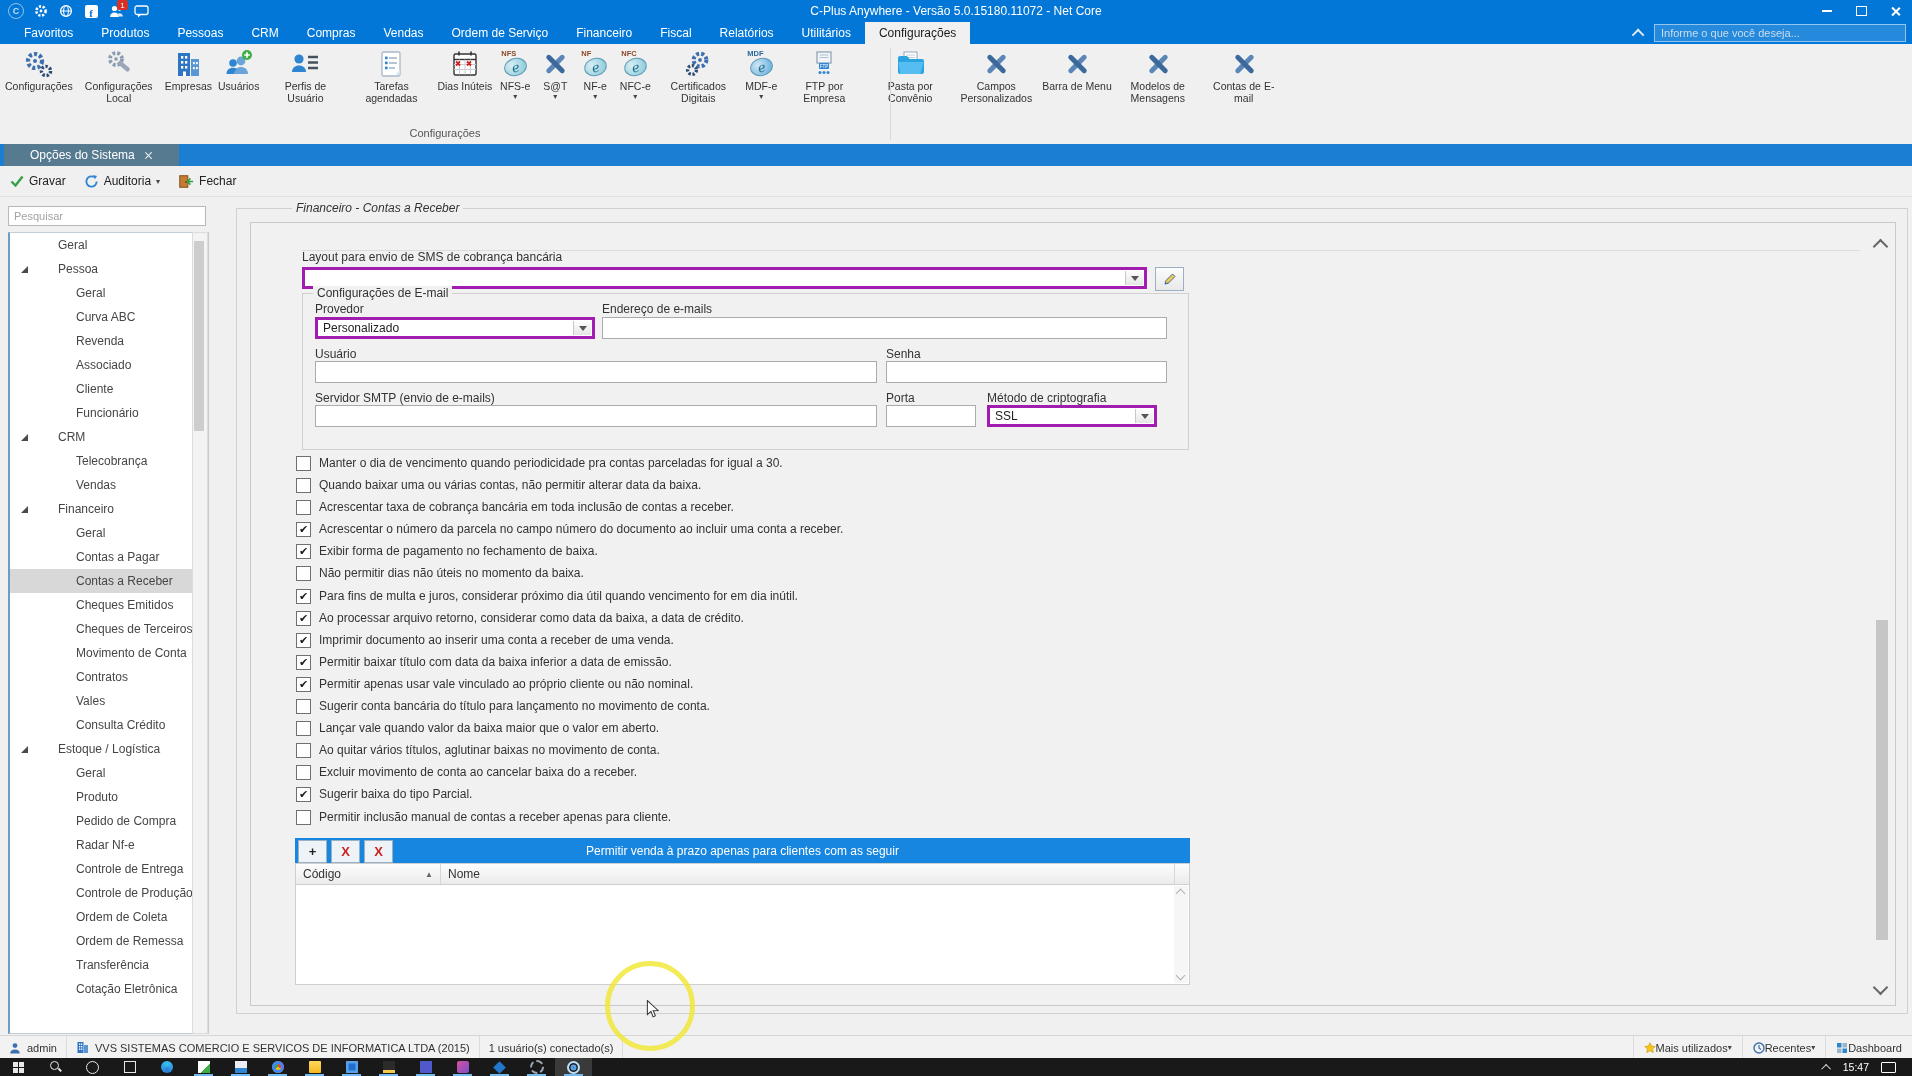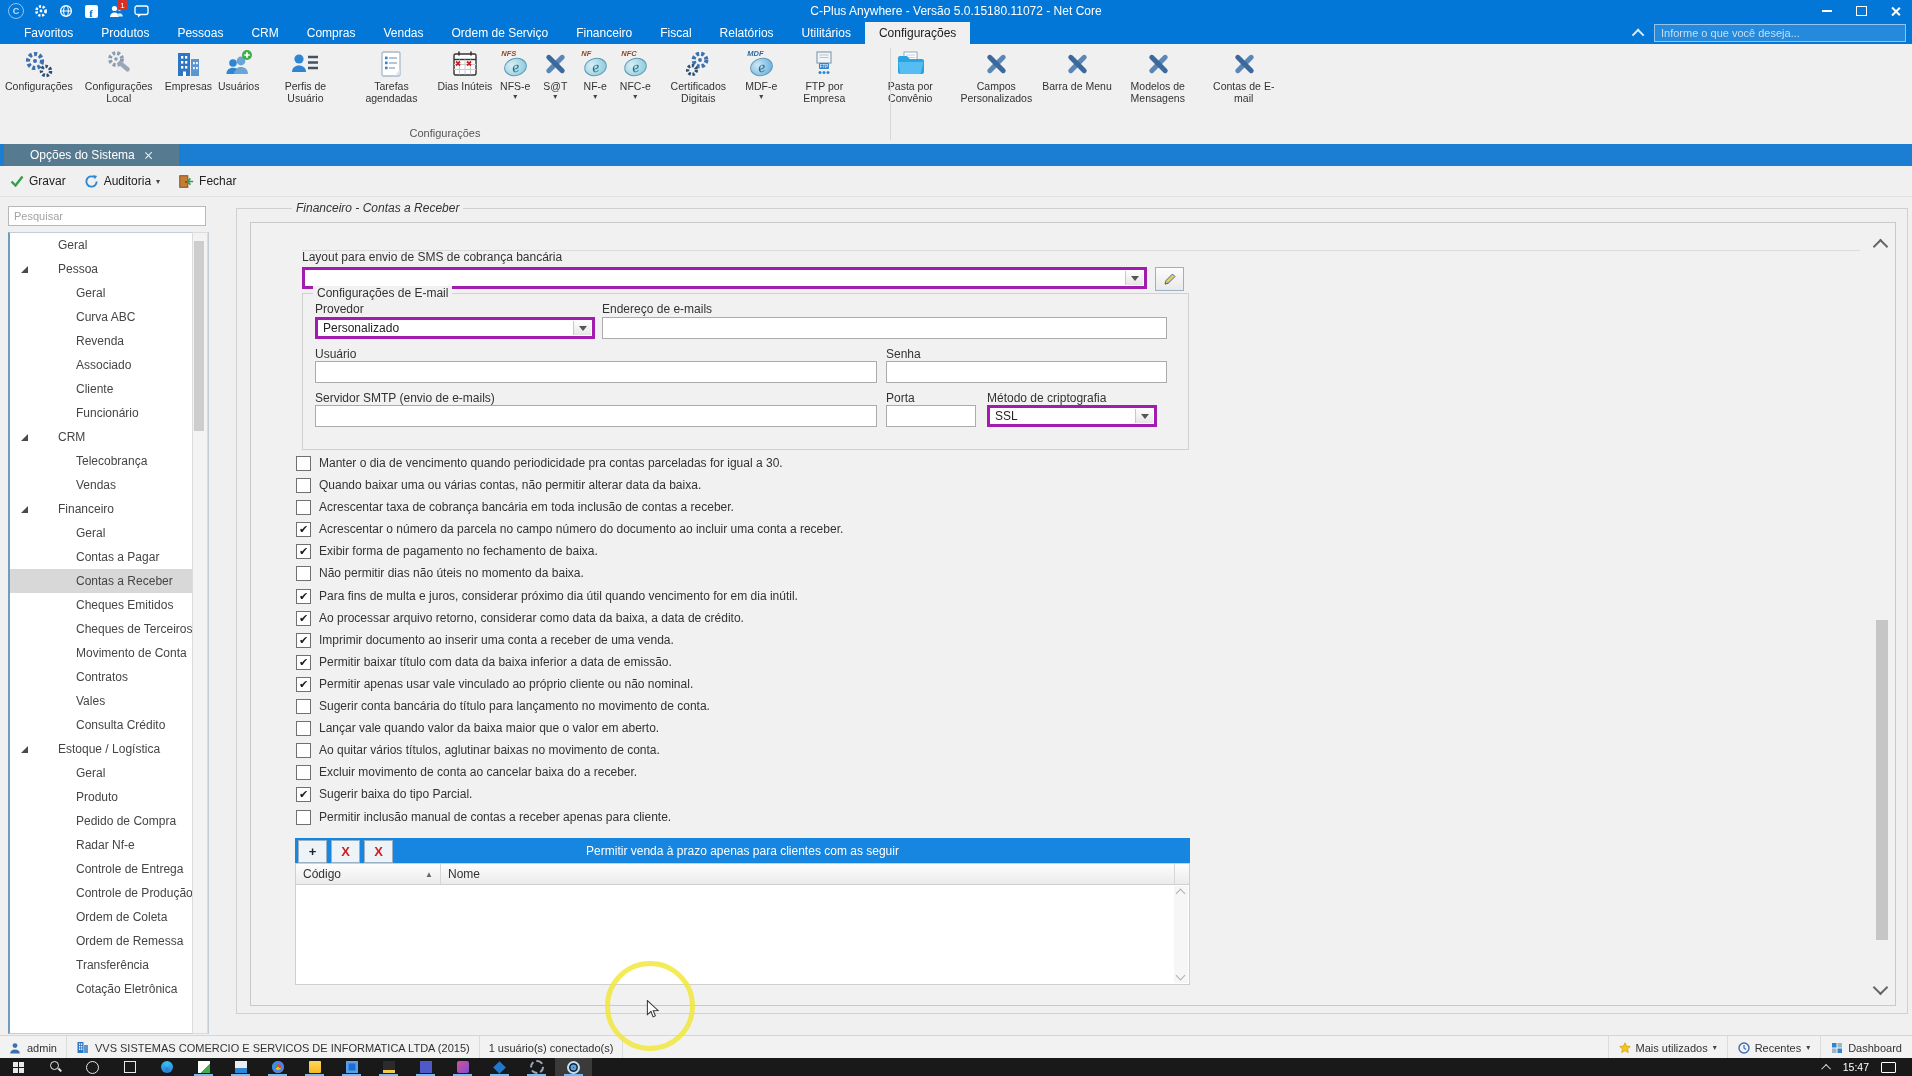--- a/index.html
+++ b/index.html
@@ -42,21 +42,21 @@
   .ric{height:33px;display:flex;align-items:center;justify-content:center;}
   .ril{font-size:10.5px;line-height:1.15;text-align:center;color:#333;white-space:pre-line;}
   .ria{height:9px;font-size:8px;line-height:9px;color:#444;}
   .rib-sep{position:absolute;left:890px;top:4px;height:92px;width:1px;background:#d8d8d8;}
   .rib-group-label{position:absolute;left:0;width:890px;top:83px;text-align:center;font-size:11px;color:#555;}
   .tools{position:relative;width:28px;height:26px;}
   .tools::before,.tools::after{content:"";position:absolute;left:12px;top:1px;width:5px;height:24px;border-radius:2.5px;}
   .tools::before{transform:rotate(45deg);background:#5b86b8;}
   .tools::after{transform:rotate(-45deg);background:#3c699c;}
   .ebadge{position:relative;width:30px;height:30px;display:block;}
-  .etag{position:absolute;left:1px;top:0;font-size:7.5px;font-weight:bold;color:#8a4a2a;font-style:italic;}
+  .etag{position:absolute;left:1px;top:0;font-size:7.5px;font-weight:bold;color:#8a4a2a;}
   .ecoin{position:absolute;left:4px;top:9px;width:21px;height:16px;border-radius:50%;
          background:radial-gradient(circle at 35% 35%,#d9eef4,#7fc4d8);border:1px solid #5b9ab5;transform:rotate(-14deg);
          display:flex;align-items:center;justify-content:center;}
   .ee{font-style:italic;font-family:"DejaVu Serif",serif;font-size:13px;color:#1b6f8c;}
 
   
   .tabstrip{position:absolute;left:0;top:144px;right:0;height:22px;background:#1b7ed3;display:flex;align-items:stretch;padding-left:4px;}
   .doctab{display:flex;align-items:center;gap:9px;background:#567a90;color:#fff;font-size:12px;padding:0 26px;}
   .dtx{position:relative;width:9px;height:9px;opacity:.9;}
   .dtx::before,.dtx::after{content:"";position:absolute;left:4px;top:0;width:1.4px;height:9px;background:#fff;}
@@ -122,21 +122,21 @@
   .mini-chev{position:absolute;left:3px;width:6px;height:6px;border-left:1.5px solid #b0b0b0;border-top:1.5px solid #b0b0b0;}
   
   .vp-chev{position:absolute;width:9px;height:9px;border-left:2px solid #666;border-top:2px solid #666;}
   .vp-thumb{position:absolute;left:1876px;top:620px;width:12px;height:320px;background:#c6c6c6;}
 
   
   .statusbar{position:absolute;left:0;right:0;top:1035px;height:23px;background:#f2f2f2;border-top:1px solid #d6d6d6;
              display:flex;align-items:stretch;font-size:11px;color:#333;}
   .scell{display:flex;align-items:center;gap:6px;padding:0 9px;border-right:1px solid #dcdcdc;white-space:nowrap;}
   .sright{margin-left:auto;display:flex;align-items:stretch;}
-  .sbtn{display:flex;align-items:center;gap:5px;padding:0 10px;border-left:1px solid #dcdcdc;}
+  .sbtn{display:flex;align-items:center;padding:0 10px;border-left:1px solid #dcdcdc;}
   .sarr{font-size:8px;color:#444;}
 
   
   .taskbar{position:absolute;left:0;right:0;top:1058px;height:18px;background:#191919;display:flex;align-items:stretch;}
   .tk{width:37px;display:flex;align-items:center;justify-content:center;position:relative;}
   .tk.open::after{content:"";position:absolute;bottom:0;left:9px;right:9px;height:2px;background:#76b9ed;}
   .tk.active{background:#3a3a3a;}
   .tk-right{margin-left:auto;display:flex;align-items:center;gap:12px;color:#fff;font-size:10.5px;padding-right:16px;}
   .win4{width:11px;height:11px;display:grid;grid-template-columns:5px 5px;grid-template-rows:5px 5px;gap:1px;}
   .win4 i{background:#e8e8e8;}

